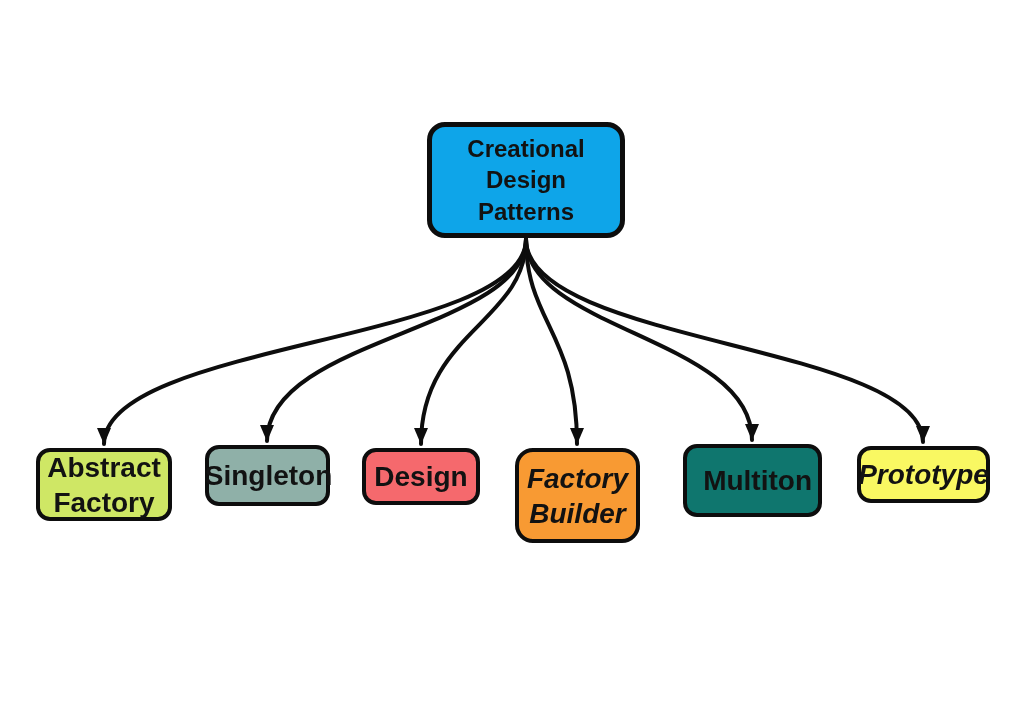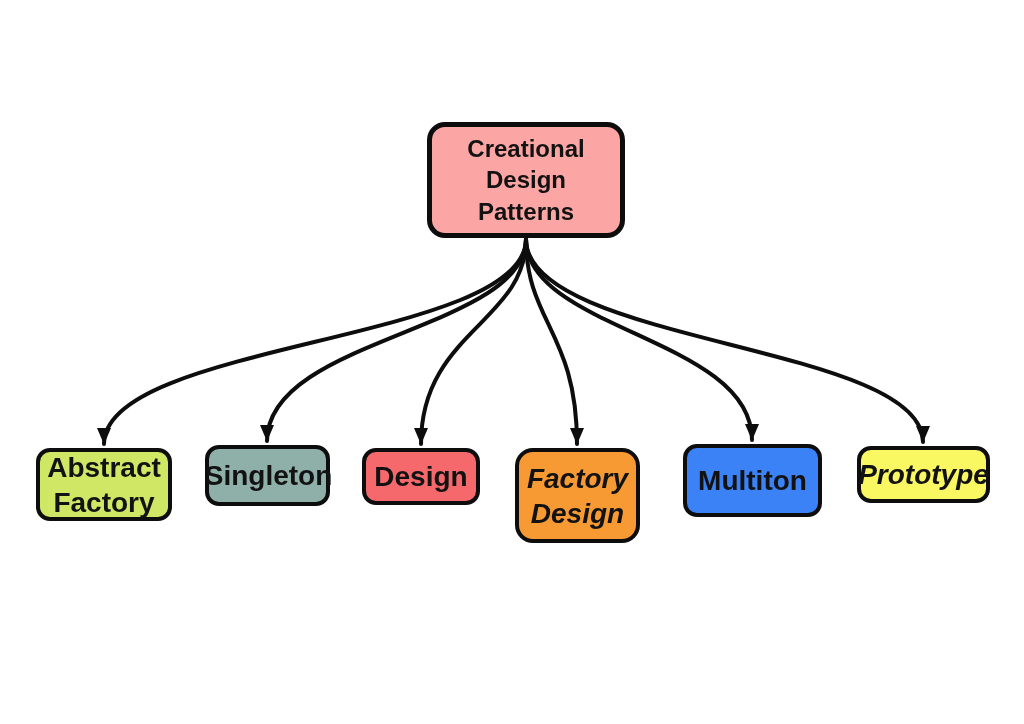--- a/index.html
+++ b/index.html
@@ -62,41 +62,41 @@
     <g fill="none" stroke-width="4" stroke-linecap="round" style="stroke: rgb(13, 13, 13);">
       <path d="M 526 239 C 526 342, 104 342, 104 444" marker-end="url(#arrow)"></path>
       <path d="M 526 239 C 526 330, 267 338, 267 441" marker-end="url(#arrow)"></path>
       <path d="M 526 239 C 526 322, 421 332, 421 444" marker-end="url(#arrow)"></path>
       <path d="M 526 239 C 526 322, 577 332, 577 444" marker-end="url(#arrow)"></path>
       <path d="M 526 239 C 526 330, 752 338, 752 440" marker-end="url(#arrow)"></path>
       <path d="M 526 239 C 526 344, 923 344, 923 442" marker-end="url(#arrow)"></path>
     </g>
   </svg>
 
-  <div class="node root" style="left: 427px; top: 122px; width: 198px; height: 116px; background: #fca5a5;">
+  <div class="node root" style="left: 427px; top: 122px; width: 198px; height: 116px; background: #0ea5e9;">
     <span>Creational Design Patterns</span>
   </div>
 
   <div class="node" style="left: 36px; top: 448px; width: 136px; height: 73px; background: rgb(207, 231, 101);">
     <span>Abstract Factory</span>
   </div>
 
   <div class="node" style="left: 205px; top: 445px; width: 125px; height: 61px; background: rgb(143, 176, 168); padding-left: 8px;">
     <span>Singleton</span>
   </div>
 
   <div class="node" style="left: 362px; top: 448px; width: 118px; height: 57px; background: rgb(245, 105, 109);">
     <span>Design</span>
   </div>
 
   <div class="node italic" style="left: 515px; top: 448px; width: 125px; height: 95px; border-radius: 18px; background: rgb(248, 154, 51);">
-    <span>Factory Design</span>
+    <span>Factory Builder</span>
   </div>
 
-  <div class="node" style="left: 683px; top: 444px; width: 139px; height: 73px; background: #3b82f6;">
+  <div class="node" style="left: 683px; top: 444px; width: 139px; height: 73px; background: #0f766e; justify-content: flex-end;">
     <span>Multiton</span>
   </div>
 
   <div class="node italic" style="left: 857px; top: 446px; width: 133px; height: 57px; background: rgb(249, 248, 98);">
     <span>Prototype</span>
   </div>
 
 </div>
 
 </body></html>

